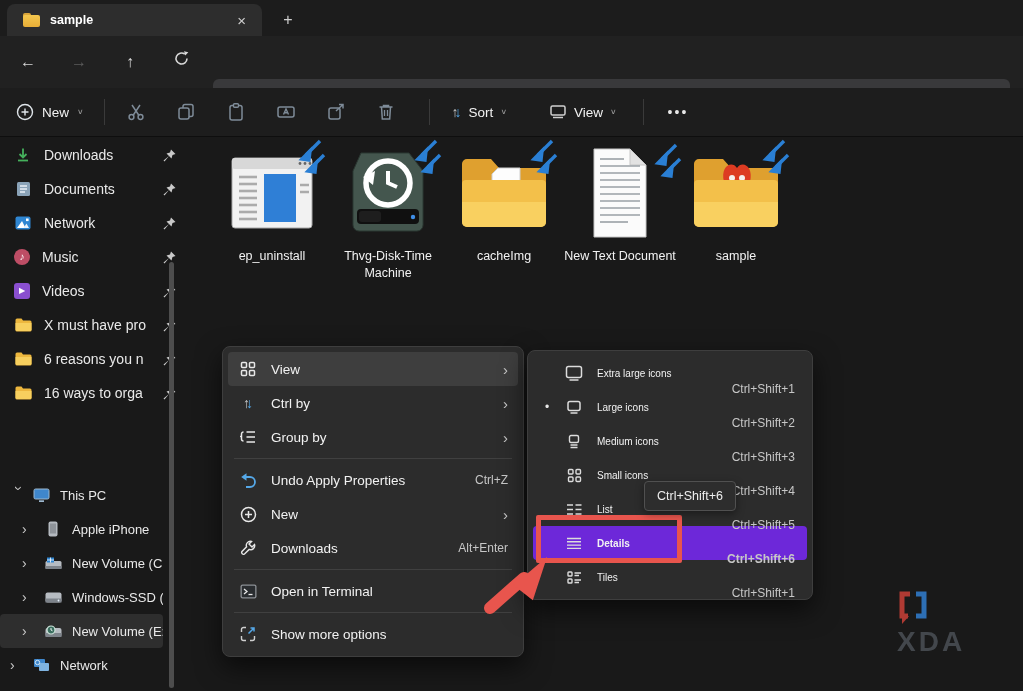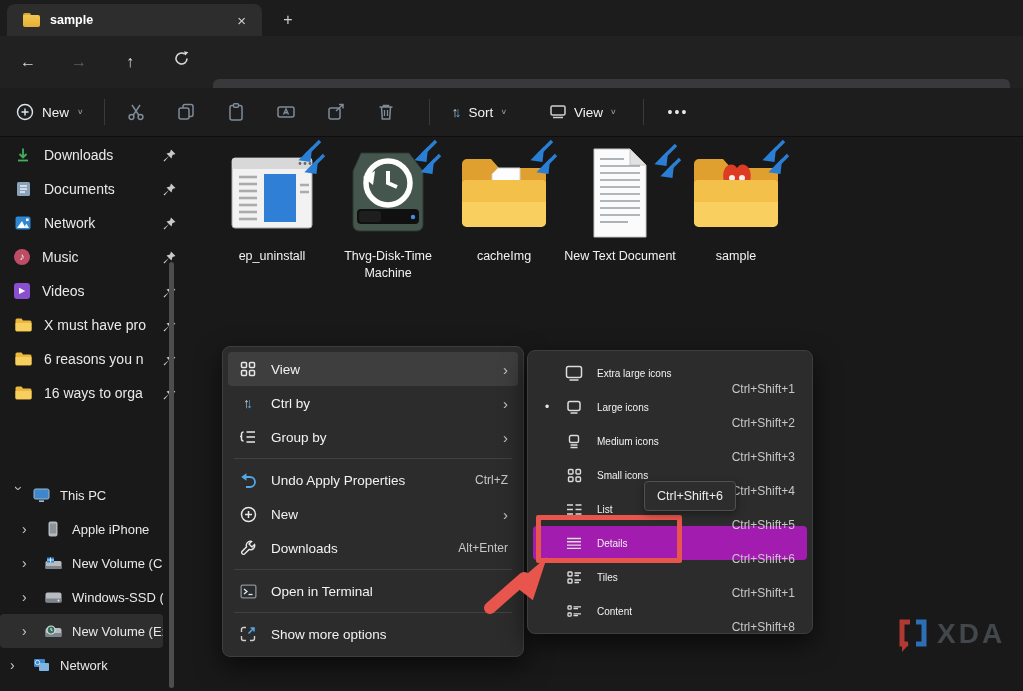--- a/index.html
+++ b/index.html
@@ -80,37 +80,37 @@
   .mrow .mico { width:20px; height:20px; margin-right:13px; flex:none; display:flex;
     align-items:center; justify-content:center; }
   .mrow .mlbl { flex:1; font-size:13.5px; color:#f2f2f2; white-space:nowrap; }
   .mrow .msc { font-size:12px; color:#c7c7c7; }
   .mrow .mchev { font-size:15px; color:#c7c7c7; }
   .msep { height:1px; background:#404040; margin:4px 6px; }
 
   
   #view-menu { left:527px; top:350px; width:286px; z-index:40; }
   .srow { height:34px; display:flex; align-items:center; padding:0 12px; border-radius:4px; }
-  .srow.hl { background:#a21caf; }
+  .srow.hl { background:#6d28d9;font-weight:bold; }
   .srow .bull { width:13px; font-size:12px; color:#e8e8e8; flex:none; }
   .srow .sico { width:20px; height:20px; margin:0 13px 0 6px; flex:none; display:flex;
     align-items:center; justify-content:center; }
   .srow .slbl { flex:1; font-size:10px; color:#f2f2f2; white-space:nowrap; }
   .srow .ssc { font-size:12px; color:#c7c7c7;margin-top:32px; }
 
   
   #red-box { left:536px; top:515px; width:146px; height:48px; border:5px solid #e8554d;
     border-radius:2px; z-index:60; }
   #red-arrow { left:476px; top:548px; z-index:65; }
   #kbd-tooltip { left:644px; top:481px; width:92px; height:30px; background:#2d2d2d;
     border:1px solid #505050; border-radius:4px; font-size:12.5px; color:#ededed;
     text-align:center; line-height:28px; z-index:70; box-shadow:0 3px 8px rgba(0,0,0,.4); }
 
   
-  #xda { left:893px; top:614px; display:flex; align-items:center; z-index:20; }
+  #xda { left:893px; top:586px; display:flex; z-index:20;flex-direction:column; }
   #xda-text { font-size:28px; font-weight:bold; color:#43474c; letter-spacing:3px; margin-left:4px; }
 </style>
 </head>
 <body>
 
 <div id="stage">
 
   <div id="tabbar" class="abs">
     <div id="tab" class="abs">
       <span class="folder-glyph"></span>
@@ -697,35 +697,20 @@
               <rect x="1" y="1" width="4" height="4" rx="0.8"></rect>
               <path d="M7.5 2 H14 M7.5 4.5 H12"></path>
               <rect x="1" y="8" width="4" height="4" rx="0.8"></rect>
               <path d="M7.5 9 H14 M7.5 11.5 H12"></path>
             </g>
           </svg>
       </span>
       <span class="slbl">Tiles</span>
       <span class="ssc">Ctrl+Shift+1</span>
     </div>
-    <div class="srow">
-      <span class="bull"></span>
-      <span class="sico">
-        <svg width="15" height="13" viewBox="0 0 15 13">
-            <g stroke="#dcdcdc" stroke-width="1.3" fill="none">
-              <rect x="1" y="1" width="3.2" height="3.2" rx="0.7"></rect>
-              <path d="M6.5 1.8 H14 M6.5 3.6 H11"></path>
-              <rect x="1" y="8" width="3.2" height="3.2" rx="0.7"></rect>
-              <path d="M6.5 8.8 H14 M6.5 10.6 H11"></path>
-            </g>
-          </svg>
-      </span>
-      <span class="slbl">Content</span>
-      <span class="ssc">Ctrl+Shift+8</span>
-    </div>
   </div>
 
   <div id="kbd-tooltip" class="abs">Ctrl+Shift+6</div>
   <div id="red-box" class="abs"></div>
   <svg id="red-arrow" class="abs" width="92" height="66" viewBox="0 0 92 66">
     <path d="M14 60 L48 30" stroke="#e8554d" stroke-width="12" stroke-linecap="round"></path>
     <polygon points="38,38 70,8 58,52" fill="#e8554d" transform="rotate(3 54 30)"></polygon>
   </svg>
 
   <div id="xda" class="abs">

